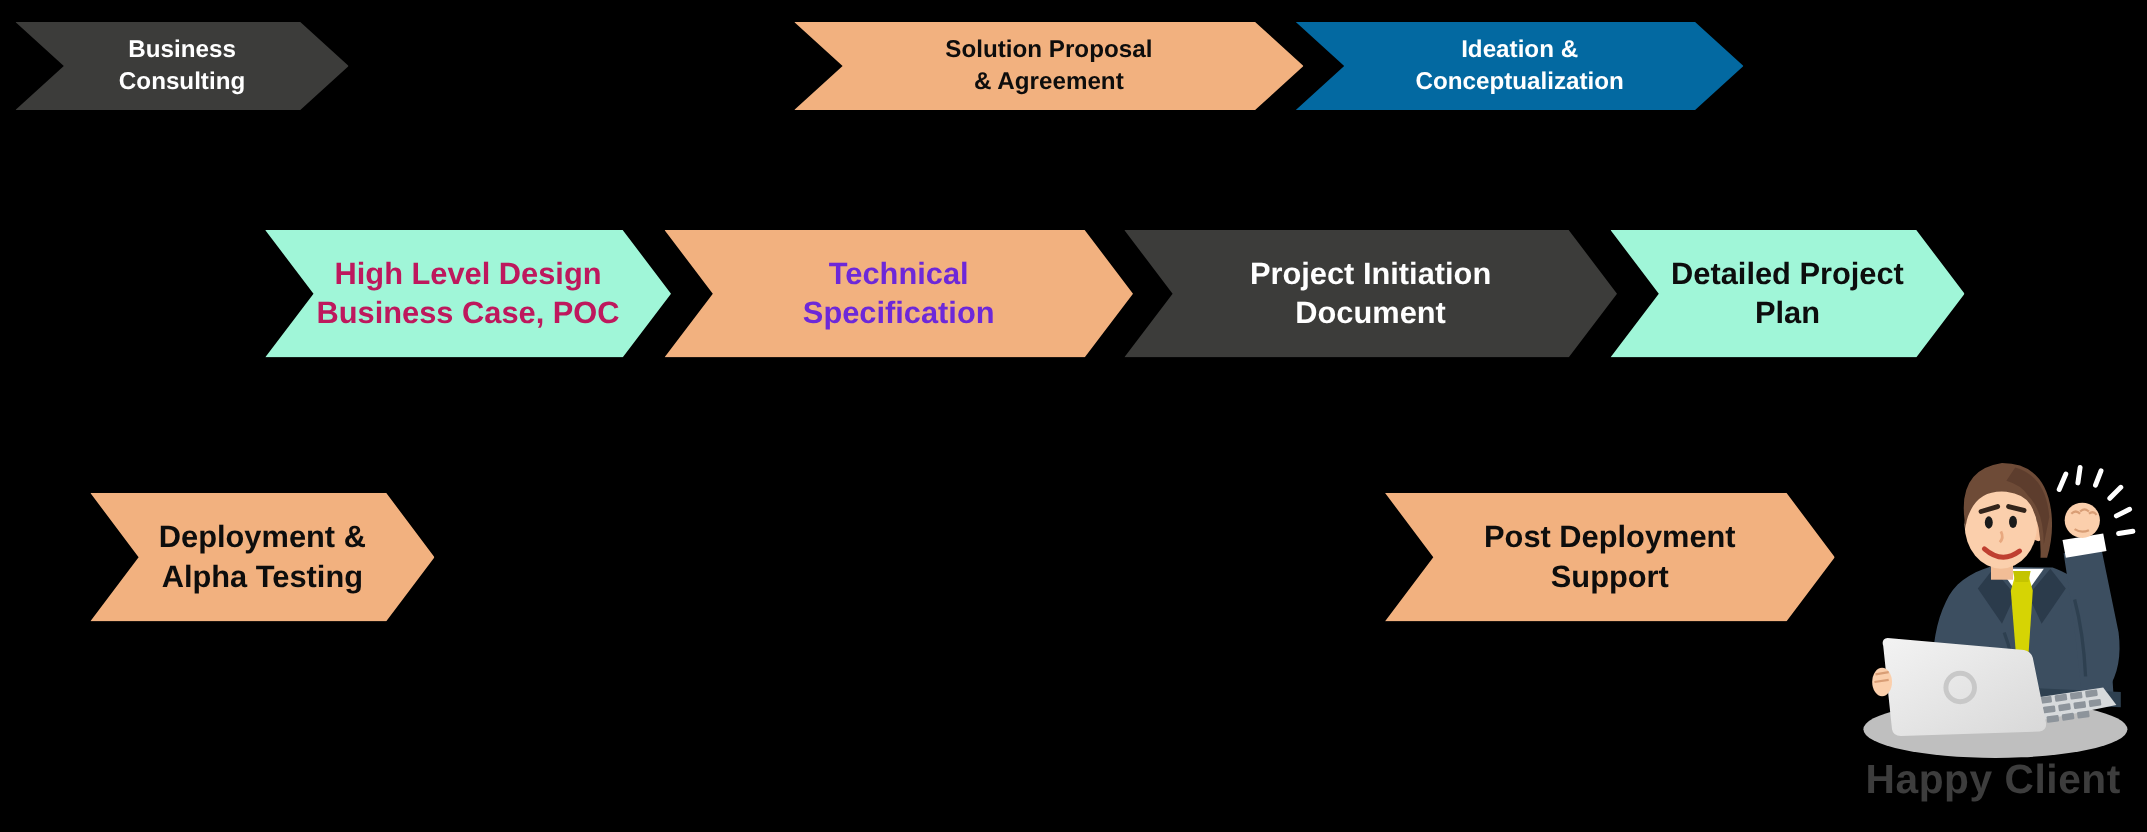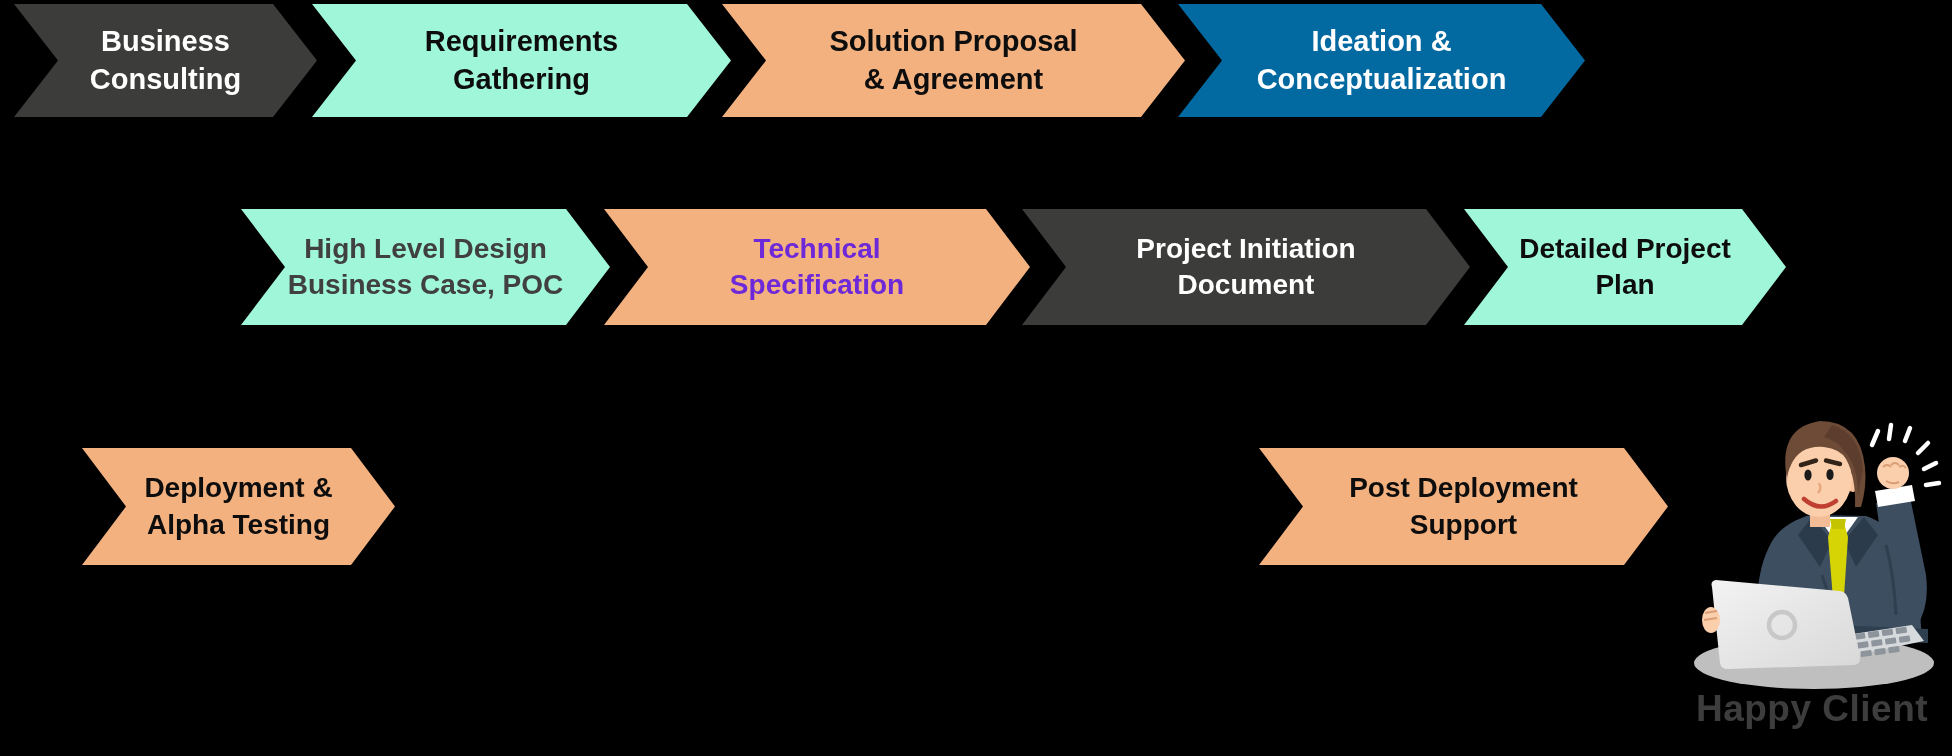--- a/index.html
+++ b/index.html
@@ -6,21 +6,21 @@
   #canvas{
     position:relative;width:1952px;height:756px;background:#000;
     overflow:hidden;font-family:"Liberation Sans",sans-serif;
   }
   .chev{
     position:absolute;display:flex;align-items:center;justify-content:center;
     text-align:center;font-weight:700;white-space:pre-line;line-height:1.3;
     padding:0 40px;box-sizing:border-box;
     clip-path:polygon(0 0, calc(100% - 44px) 0, 100% 50%, calc(100% - 44px) 100%, 0 100%, 44px 50%);
   }
-  .row1{top:4px;height:113px;font-size:29px;}
+  .row1{top:20px;height:80px;font-size:22px;}
   .row2{top:209px;height:116px;font-size:28px;}
   .row3{top:448px;height:117px;font-size:28px;}
   .r1c1{left:14px;width:303px;}
   .r1c2{left:312px;width:419px;}
   .r1c3{left:722px;width:463px;}
   .r1c4{left:1178px;width:407px;}
   .r2c1{left:241px;width:369px;}
   .r2c2{left:604px;width:426px;}
   .r2c3{left:1022px;width:448px;}
   .r2c4{left:1464px;width:322px;}
@@ -34,28 +34,26 @@
     font-size:37px;font-weight:800;color:#3D3D3D;letter-spacing:0.5px;
   }
 </style>
 </head>
 <body>
 
 <div id="canvas">
 
   <div class="chev row1 r1c1" style="background: rgb(60, 60, 58); color: rgb(255, 255, 255);">Business
 Consulting</div>
-  <div class="chev row1 r1c2" style="background: rgb(160, 246, 216); color: rgb(13, 13, 13);">Requirements
-Gathering</div>
   <div class="chev row1 r1c3" style="background: rgb(242, 177, 127); color: rgb(13, 13, 13);">Solution Proposal
 &amp; Agreement</div>
   <div class="chev row1 r1c4" style="background: #0369a1; color: rgb(255, 255, 255);">Ideation &amp;
 Conceptualization</div>
 
-  <div class="chev row2 r2c1" style="background: rgb(160, 246, 216); color: #404040;">High Level Design
+  <div class="chev row2 r2c1" style="background: rgb(160, 246, 216); color: #be185d;">High Level Design
 Business Case, POC</div>
   <div class="chev row2 r2c2" style="background: rgb(242, 177, 127); color: #6d28d9;">Technical
 Specification</div>
   <div class="chev row2 r2c4" style="background: rgb(160, 246, 216); color: rgb(13, 13, 13);">Detailed Project
 Plan</div>
   <div class="chev row2 r2c3" style="background: rgb(60, 60, 58); color: rgb(255, 255, 255);">Project Initiation
 Document</div>
 
   <div class="chev row3 r3c1" style="background: rgb(242, 177, 127); color: rgb(13, 13, 13);">Deployment &amp;
 Alpha Testing</div>

